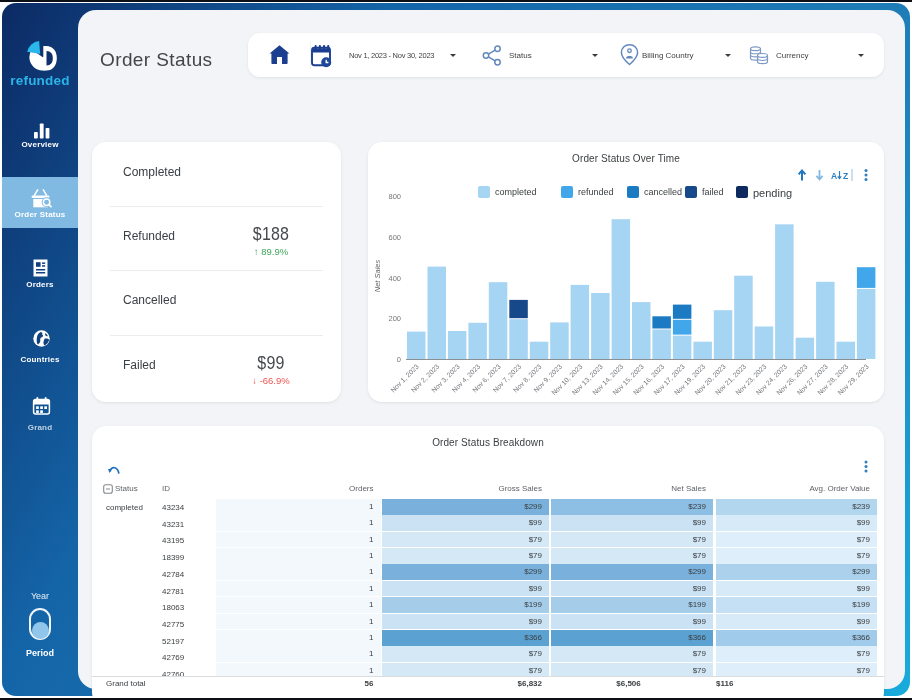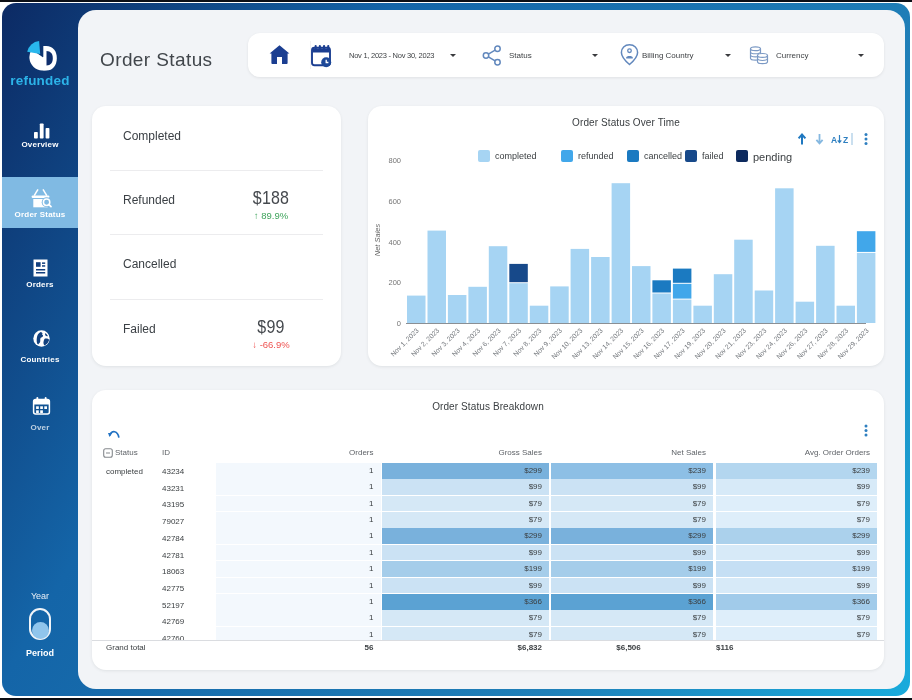--- a/index.html
+++ b/index.html
@@ -25,21 +25,21 @@
 #knob { position:absolute; left:0.5px; top:11.5px; width:17px; height:17px; border-radius:50%; background:#90c5ec; }
 
 #title { position:absolute; left:22px; top:39px; font-size:19px; color:#41464b; letter-spacing:0.4px; font-weight:500;}
 #filterbar { position:absolute; left:170px; top:23px; width:636px; height:44px; background:#fff;
   border-radius:12px; box-shadow:0 1px 3px rgba(0,0,0,0.08); }
 .fb-txt { position:absolute; font-size:8px; color:#3f4245; top:50%; transform:translateY(-50%); }
 .fb-date { font-size:7.5px !important; letter-spacing:-0.25px; }
 .caret { position:absolute; top:50%; margin-top:-1px; width:0; height:0;
   border-left:3.2px solid transparent; border-right:3.2px solid transparent; border-top:3.8px solid #3a3b3e; }
 
-.card { position:absolute; background:#fff; border-radius:14px; box-shadow:0 1px 3px rgba(60,64,67,0.10); }
+.card { position:absolute; background:#fff; border-radius:14px; box-shadow:0 1px 3px rgba(60,64,67,0.10);margin-top:36px; }
 #kpi { left:14px; top:96px; width:249px; height:260px; }
 #chart-card { left:290px; top:96px; width:516px; height:260px; }
 #table-card { left:14px; top:380px; width:792px; height:280px; overflow:hidden; }
 .kpi-row { position:absolute; left:0; width:249px; height:65px; }
 .kpi-div { position:absolute; left:18px; width:213px; height:1px; background:#ececee; }
 .kpi-label { position:absolute; left:31px; top:23px; font-size:12px; color:#3b4045; }
 .kpi-right { position:absolute; left:119px; top:18px; width:120px; text-align:center; }
 .kpi-val { font-size:16px; line-height:20px; color:#45494e; letter-spacing:0.2px; transform:scaleY(1.18); }
 .kpi-chg { font-size:9.5px; line-height:10px; margin-top:3px; }
 .chg-dn { color:#ee5351; }
@@ -98,21 +98,21 @@
       <rect x="5.4" y="1" width="1.9" height="3.6" rx="0.9" fill="#fff"></rect>
       <rect x="13.7" y="1" width="1.9" height="3.6" rx="0.9" fill="#fff"></rect>
       <rect x="2.6" y="3.4" width="15.8" height="14.6" rx="2" fill="none" stroke="#fff" stroke-width="1.5"></rect>
       <path d="M2.6 5.4 a2 2 0 0 1 2 -2 h11.8 a2 2 0 0 1 2 2 v3 h-15.8 z" fill="#fff"></path>
       <rect x="5.1" y="10.3" width="2.7" height="2.7" fill="#fff"></rect>
       <rect x="9.2" y="10.3" width="2.7" height="2.7" fill="#fff"></rect>
       <rect x="13.3" y="10.3" width="2.7" height="2.7" fill="#fff"></rect>
       <rect x="5.1" y="14.3" width="2.7" height="2.7" fill="#fff"></rect>
       <rect x="9.2" y="14.3" width="2.7" height="2.7" fill="#fff"></rect>
     </svg>
-    <div class="side-item side-label" style="top:420px;color:rgba(255,255,255,0.72)">Over</div>
+    <div class="side-item side-label" style="top:420px;color:rgba(255,255,255,0.72)">Grand</div>
     <div id="year-lbl">Year</div>
     <div id="toggle">
         <div id="knob"></div>
       </div>
     <div id="period-lbl">Period</div>
   </div>
   <div id="content">
     <div id="title">Order Status</div>
     <div id="filterbar">
       <svg class="abs" style="left:19px;top:9px" width="25" height="25" viewBox="0 0 25 25">
@@ -280,39 +280,39 @@
       </svg>
       <svg class="abs" style="left:11px;top:57.5px" width="10" height="10" viewBox="0 0 10 10">
         <rect x="0.7" y="0.7" width="8.6" height="8.6" rx="2" fill="none" stroke="#85898d" stroke-width="1.1"></rect>
         <line x1="3" y1="5" x2="7" y2="5" stroke="#85898d" stroke-width="1.1"></line>
       </svg>
       <div class="th" style="left:23px;top:58px">Status</div>
       <div class="th" style="left:70px;top:58px">ID</div>
       <div class="th" style="left:124px;top:58px;width:157.5px;text-align:right">Orders</div>
       <div class="th" style="left:290px;top:58px;width:160px;text-align:right">Gross Sales</div>
       <div class="th" style="left:459px;top:58px;width:155px;text-align:right">Net Sales</div>
-      <div class="th" style="left:624px;top:58px;width:154px;text-align:right">Avg. Order Orders</div>
+      <div class="th" style="left:624px;top:58px;width:154px;text-align:right">Avg. Order Value</div>
       <div class="abs" style="left:0;top:73px;width:792px;height:177px;overflow:hidden">
       <div class="td" style="left:14px;top:4.0px">completed</div>
       <div class="td" style="left:70px;top:4.0px">43234</div>
       <div class="cell" style="left:124px;top:0.0px;width:164.5px;background:#f3f8fd">1</div>
       <div class="cell" style="left:290px;top:0.0px;width:167px;background:#79b1dc">$299</div>
       <div class="cell" style="left:459px;top:0.0px;width:162px;background:#8dbfe5">$239</div>
       <div class="cell" style="left:624px;top:0.0px;width:161px;background:#b3d6ef">$239</div>
       <div class="td" style="left:70px;top:20.7px">43231</div>
       <div class="cell" style="left:124px;top:16.4px;width:164.5px;background:#f3f8fd">1</div>
       <div class="cell" style="left:290px;top:16.4px;width:167px;background:#cbe2f4">$99</div>
       <div class="cell" style="left:459px;top:16.4px;width:162px;background:#cbe2f4">$99</div>
       <div class="cell" style="left:624px;top:16.4px;width:161px;background:#d7eaf8">$99</div>
       <div class="td" style="left:70px;top:37.4px">43195</div>
       <div class="cell" style="left:124px;top:32.7px;width:164.5px;background:#f3f8fd">1</div>
       <div class="cell" style="left:290px;top:32.7px;width:167px;background:#d5e8f6">$79</div>
       <div class="cell" style="left:459px;top:32.7px;width:162px;background:#d5e8f6">$79</div>
       <div class="cell" style="left:624px;top:32.7px;width:161px;background:#deeefa">$79</div>
-      <div class="td" style="left:70px;top:54.1px">79027</div>
+      <div class="td" style="left:70px;top:54.1px">18399</div>
       <div class="cell" style="left:124px;top:49.1px;width:164.5px;background:#f3f8fd">1</div>
       <div class="cell" style="left:290px;top:49.1px;width:167px;background:#d5e8f6">$79</div>
       <div class="cell" style="left:459px;top:49.1px;width:162px;background:#d5e8f6">$79</div>
       <div class="cell" style="left:624px;top:49.1px;width:161px;background:#deeefa">$79</div>
       <div class="td" style="left:70px;top:70.8px">42784</div>
       <div class="cell" style="left:124px;top:65.4px;width:164.5px;background:#f3f8fd">1</div>
       <div class="cell" style="left:290px;top:65.4px;width:167px;background:#79b1dc">$299</div>
       <div class="cell" style="left:459px;top:65.4px;width:162px;background:#79b1dc">$299</div>
       <div class="cell" style="left:624px;top:65.4px;width:161px;background:#abd1ec">$299</div>
       <div class="td" style="left:70px;top:87.5px">42781</div>

